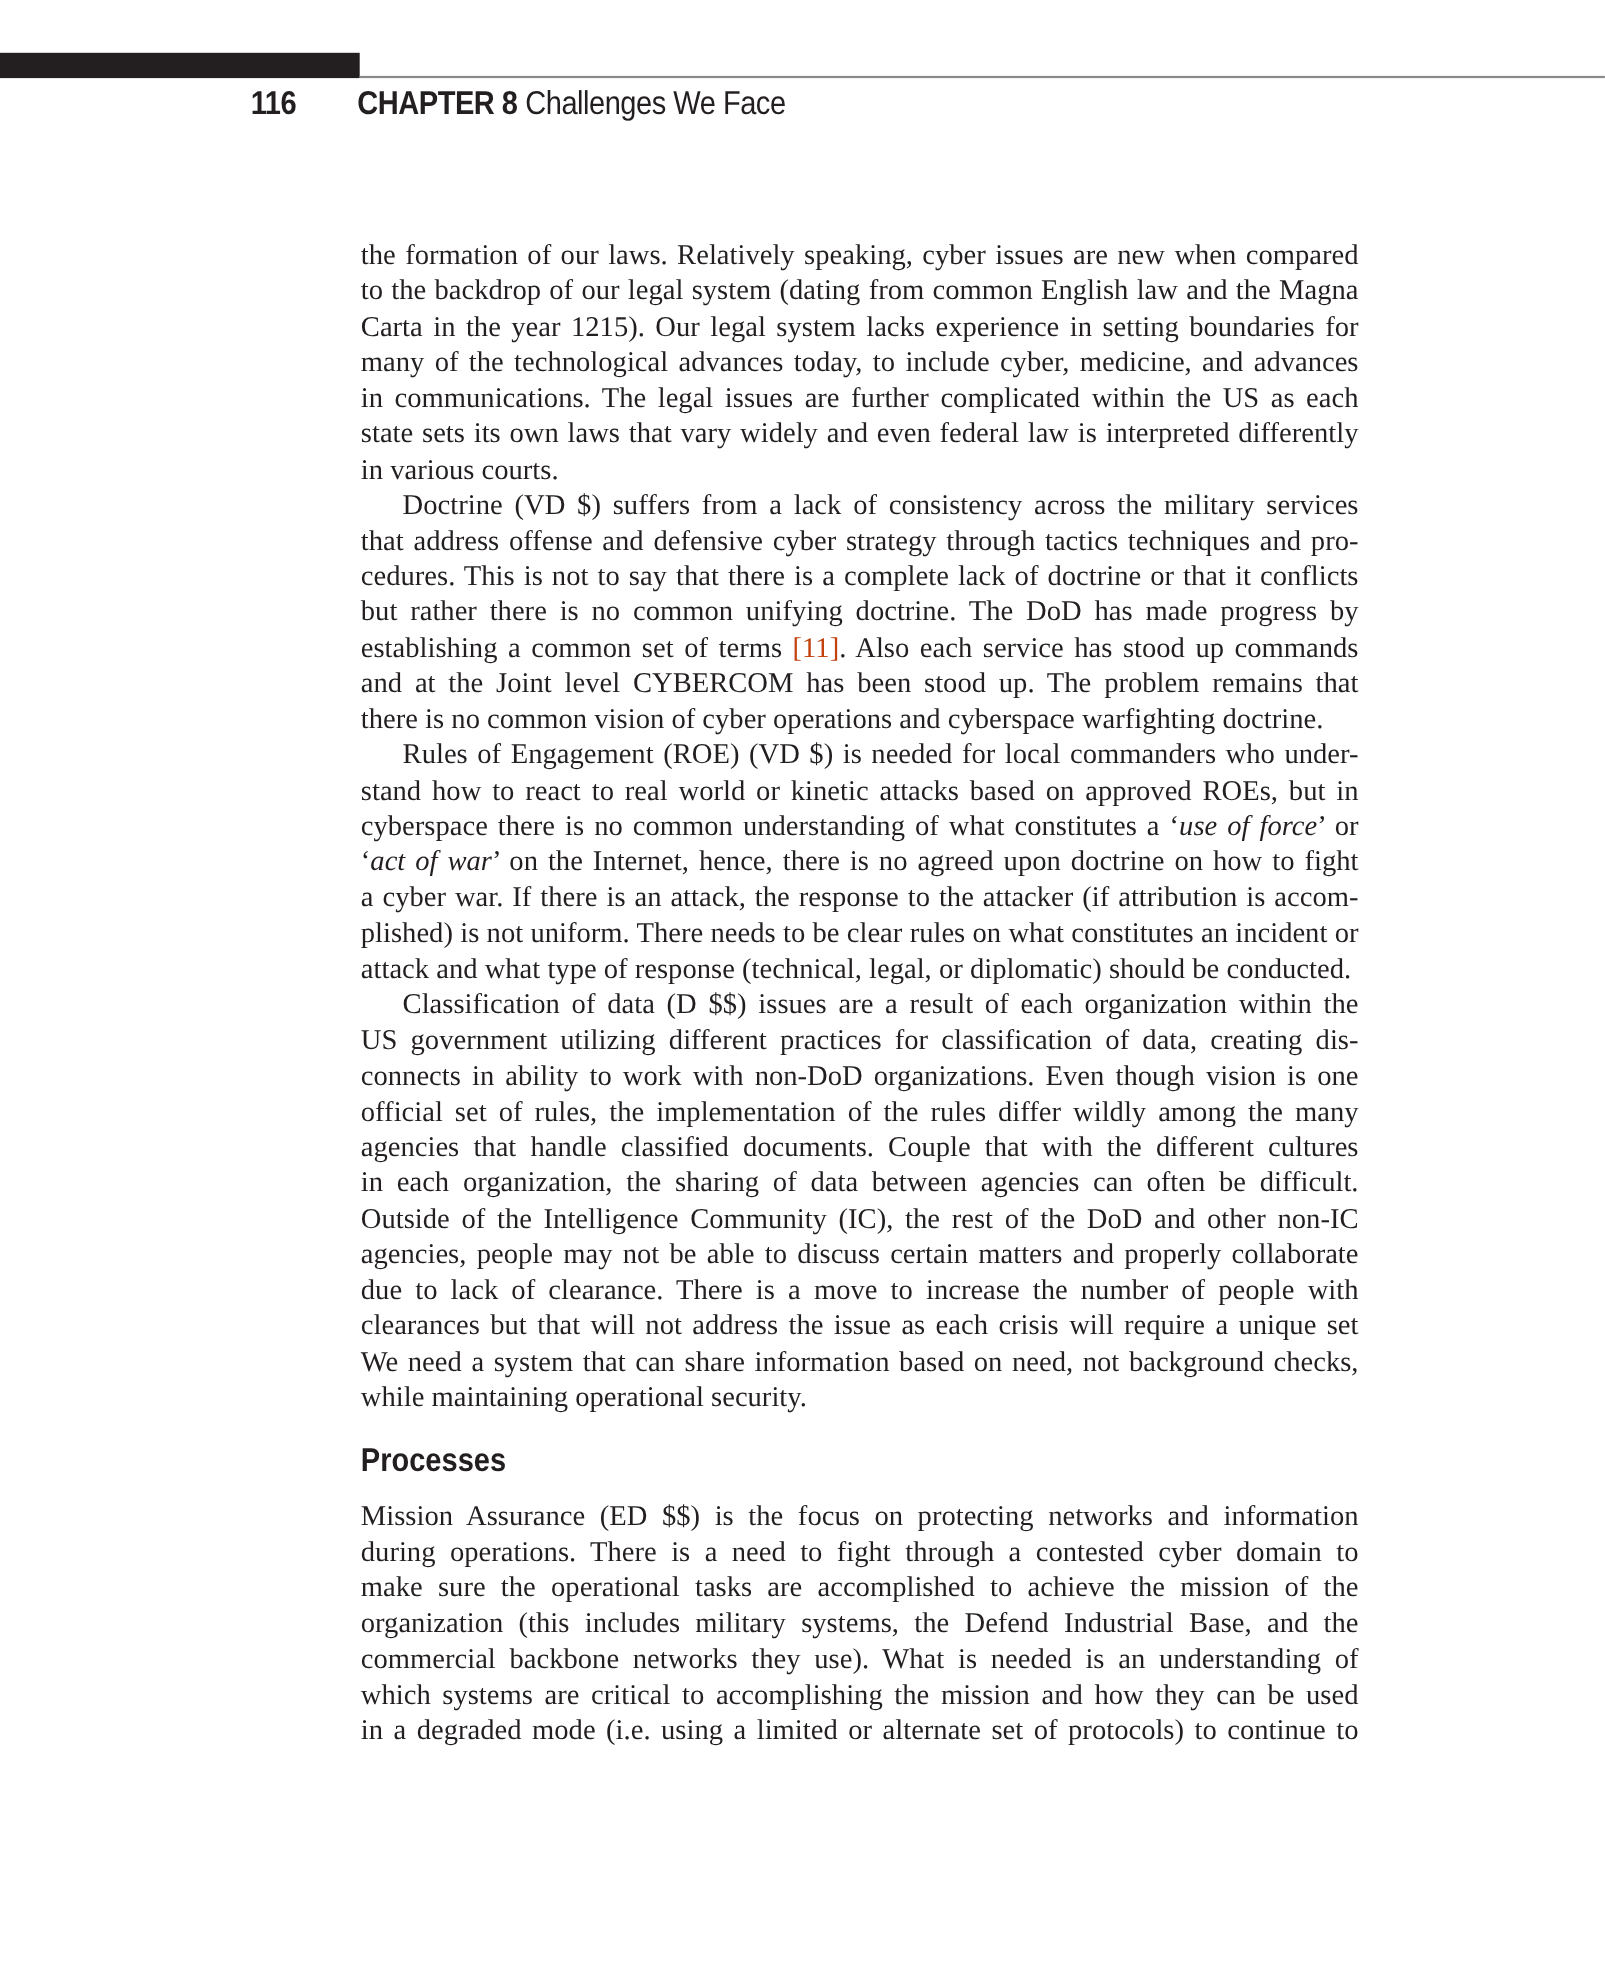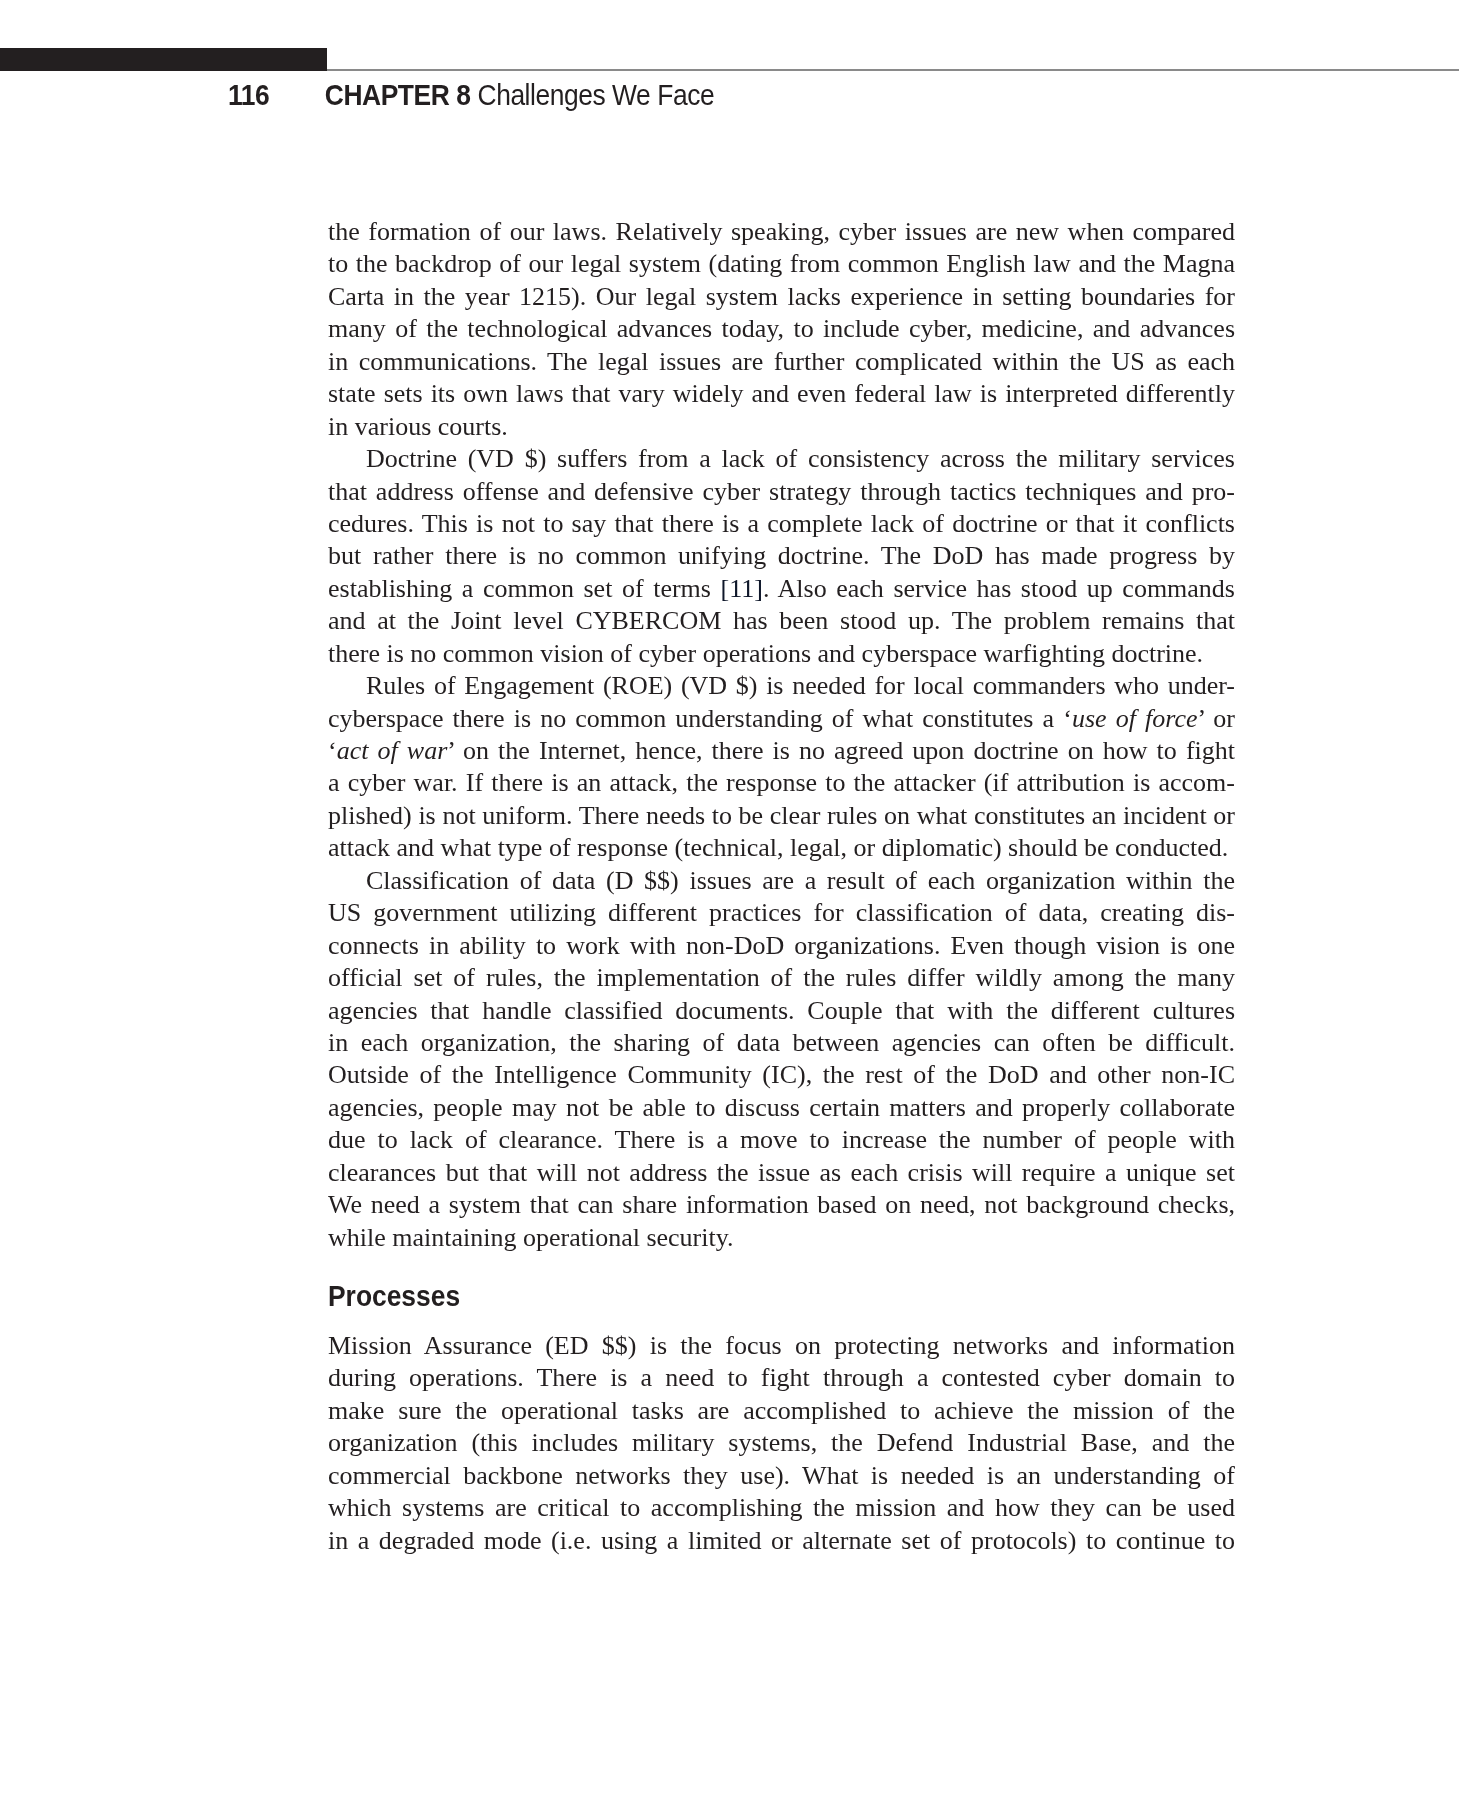--- a/index.html
+++ b/index.html
@@ -8,21 +8,21 @@
   .topline{position:absolute;left:327px;top:69px;width:1132px;height:2px;background:#8a8a8a;}
   .runhead{position:absolute;top:78px;left:228px;font-family:"Liberation Sans",sans-serif;font-size:30px;color:#231f20;white-space:nowrap;letter-spacing:-0.5px;transform:scaleX(0.88);transform-origin:left center;}
   .runhead .num{font-weight:bold;display:inline-block;width:110px;}
   .runhead .chap{font-weight:bold;}
   .runhead .title{font-weight:normal;margin-left:8px;}
   .body{position:absolute;left:328px;top:216px;width:907px;font-family:"Liberation Serif",serif;font-size:26px;line-height:32.45px;color:#231f20;}
   .ln{display:block;height:32.45px;white-space:nowrap;text-align:justify;text-align-last:justify;}
   .ln.last{text-align-last:left;}
   .ln.ind{padding-left:38px;}
   .heading{font-family:"Liberation Sans",sans-serif;font-weight:bold;font-size:30px;color:#231f20;margin:26px 0 14px 0;height:36px;transform:scaleX(0.88);transform-origin:left center;}
-  .link{color:#0f172a;}
+  .link{color:#c2410c;}
   i{}
 </style>
 </head>
 <body>
 
 <div class="topbar"></div>
 <div class="topline"></div>
 
 <div class="runhead">
   <span class="num">116</span><span class="chap">CHAPTER 8</span><span class="title">Challenges We Face</span>
@@ -44,20 +44,21 @@
     <span class="ln">that address offense and defensive cyber strategy through tactics techniques and pro-</span>
     <span class="ln">cedures. This is not to say that there is a complete lack of doctrine or that it conflicts</span>
     <span class="ln">but rather there is no common unifying doctrine. The DoD has made progress by</span>
     <span class="ln"><span>establishing a common set of terms </span><a class="link">[11]</a><span>. Also each service has stood up commands</span></span>
     <span class="ln">and at the Joint level CYBERCOM has been stood up. The problem remains that</span>
     <span class="ln last">there is no common vision of cyber operations and cyberspace warfighting doctrine.</span>
   </div>
 
   <div>
     <span class="ln ind">Rules of Engagement (ROE) (VD $) is needed for local commanders who under-</span>
+    <span class="ln">stand how to react to real world or kinetic attacks based on approved ROEs, but in</span>
     <span class="ln"><span>cyberspace there is no common understanding of what constitutes a ‘</span><i>use of force</i><span>’ or</span></span>
     <span class="ln"><span>‘</span><i>act of war</i><span>’ on the Internet, hence, there is no agreed upon doctrine on how to fight</span></span>
     <span class="ln">a cyber war. If there is an attack, the response to the attacker (if attribution is accom-</span>
     <span class="ln">plished) is not uniform. There needs to be clear rules on what constitutes an incident or</span>
     <span class="ln last">attack and what type of response (technical, legal, or diplomatic) should be conducted.</span>
   </div>
 
   <div>
     <span class="ln ind">Classification of data (D $$) issues are a result of each organization within the</span>
     <span class="ln">US government utilizing different practices for classification of data, creating dis-</span>

